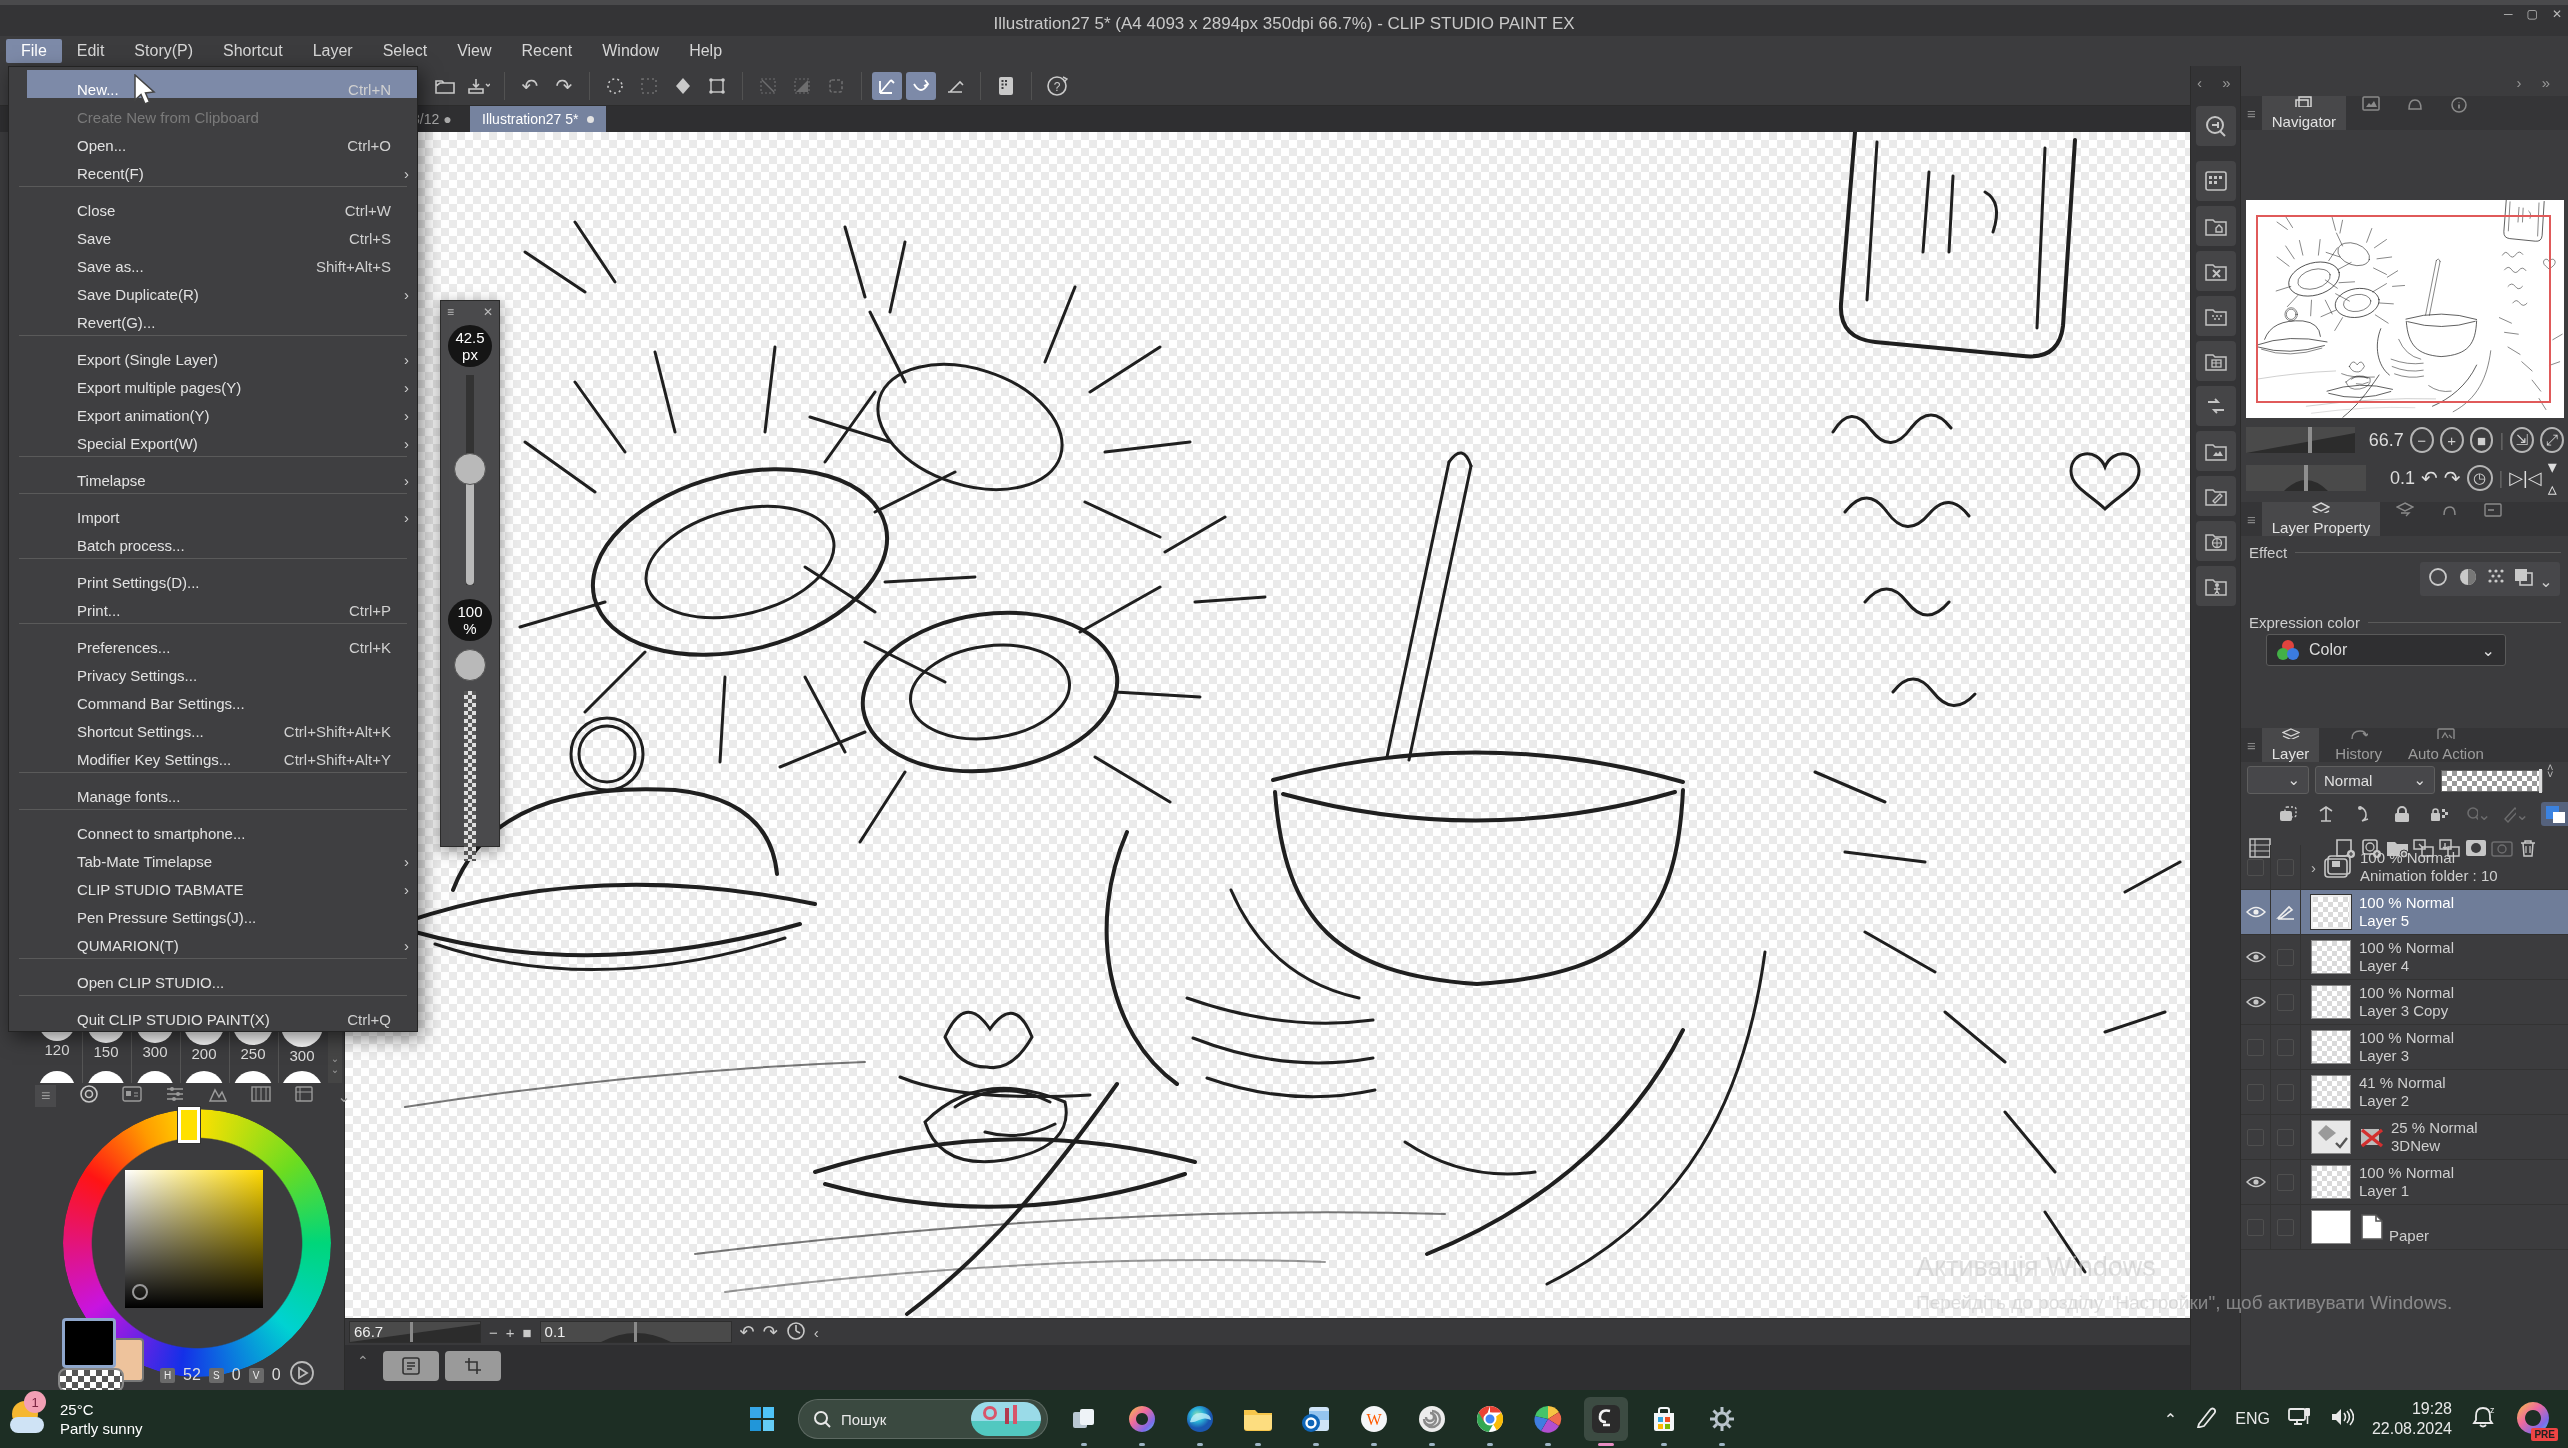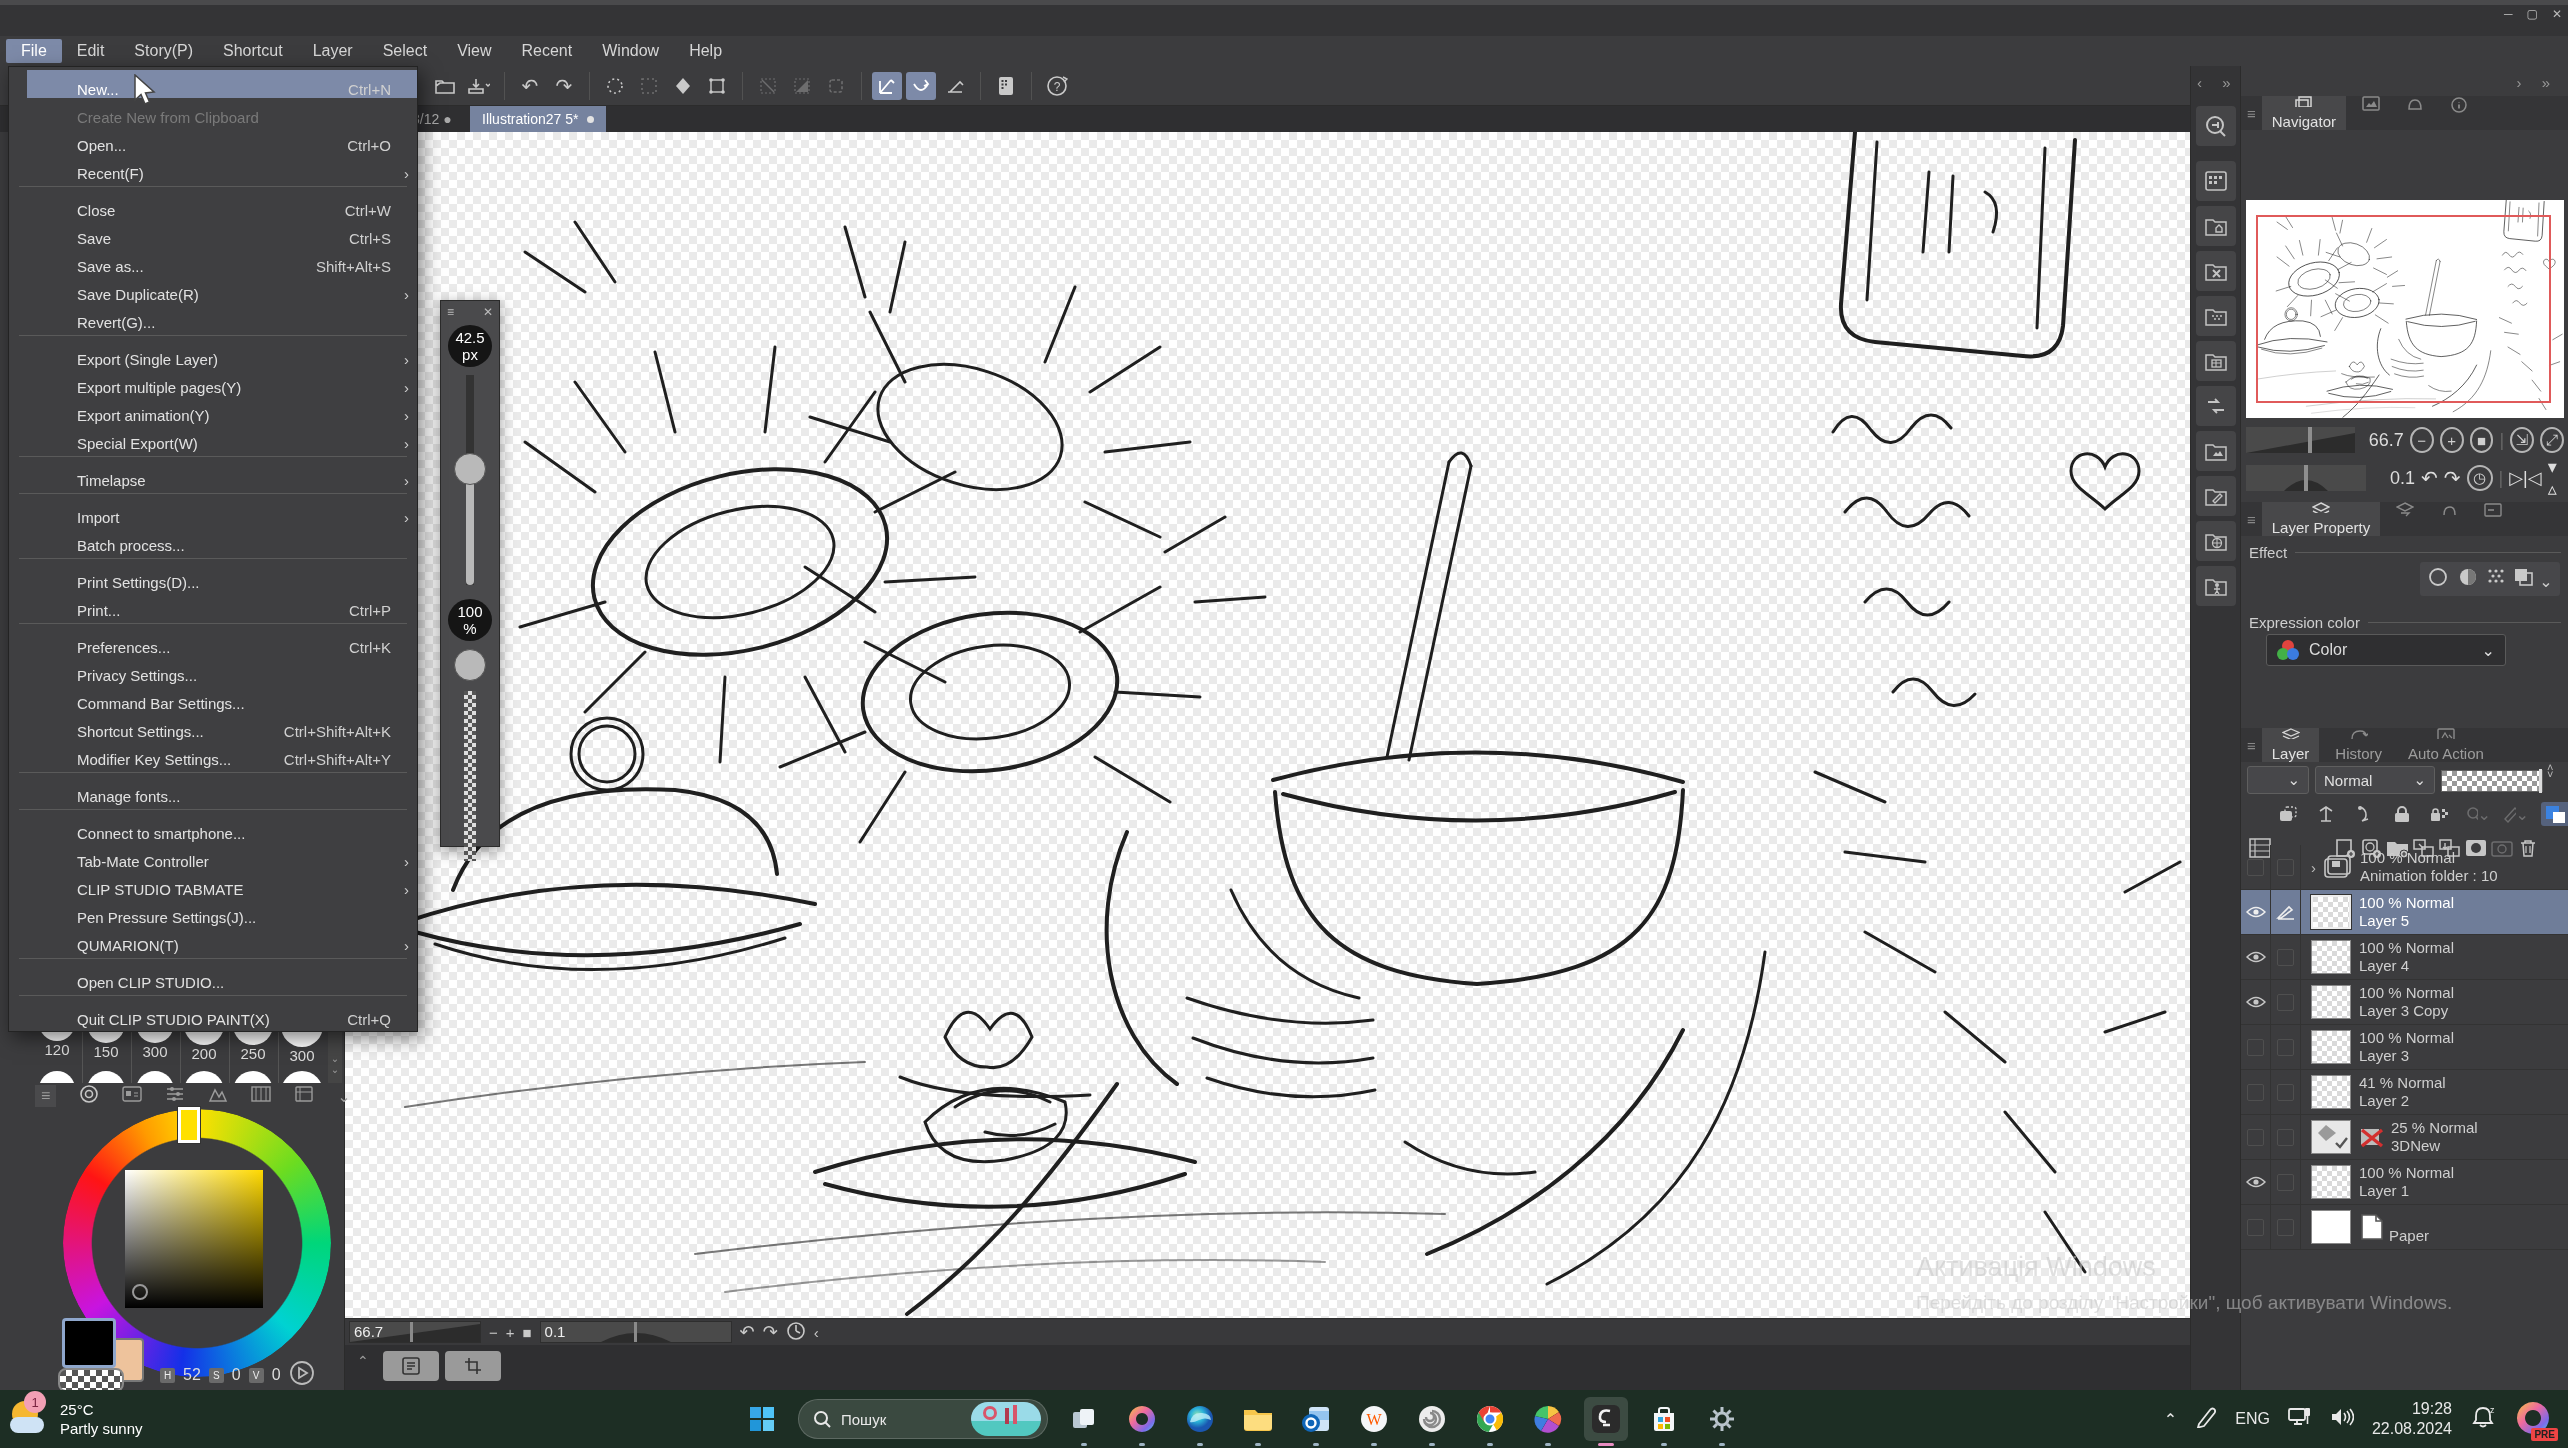--- a/index.html
+++ b/index.html
@@ -195,20 +195,21 @@
         <path d="M350,1122 Q760,1072 1100,1082 M60,975 Q300,938 520,930" stroke-width="2" opacity=".6"></path>
         <path d="M380,1160 Q700,1120 980,1130" stroke-width="2" opacity=".45"></path>
       </g>
     </svg>
   </div>
 
   <div class="abs wm" style="left:1916px;top:1252px;font-size:27px;">Активація Windows</div>
   <div class="abs wm" style="left:1916px;top:1292px;font-size:19px;">Перейдіть до розділу "Настройки", щоб активувати Windows.</div>
 
   <div class="abs titlebar">
+    <div class="title">Illustration27 5* (A4 4093 x 2894px 350dpi 66.7%)  - CLIP STUDIO PAINT EX</div>
     <div class="winctl">
       <span>─</span>
       <span>▢</span>
       <span>✕</span>
     </div>
   </div>
 
   <div class="abs menubar">
     <div class="m active">File</div>
     <div class="m">Edit</div>
@@ -1128,21 +1129,21 @@
       </div>
     <div class="msep"></div>
     <div class="mi">
         <span>Manage fonts...</span>
       </div>
     <div class="msep"></div>
     <div class="mi">
         <span>Connect to smartphone...</span>
       </div>
     <div class="mi">
-        <span>Tab-Mate Controller</span>
+        <span>Tab-Mate Timelapse</span>
         <span class="mi-a">›</span>
       </div>
     <div class="mi">
         <span>CLIP STUDIO TABMATE</span>
         <span class="mi-a">›</span>
       </div>
     <div class="mi">
         <span>Pen Pressure Settings(J)...</span>
       </div>
     <div class="mi">

